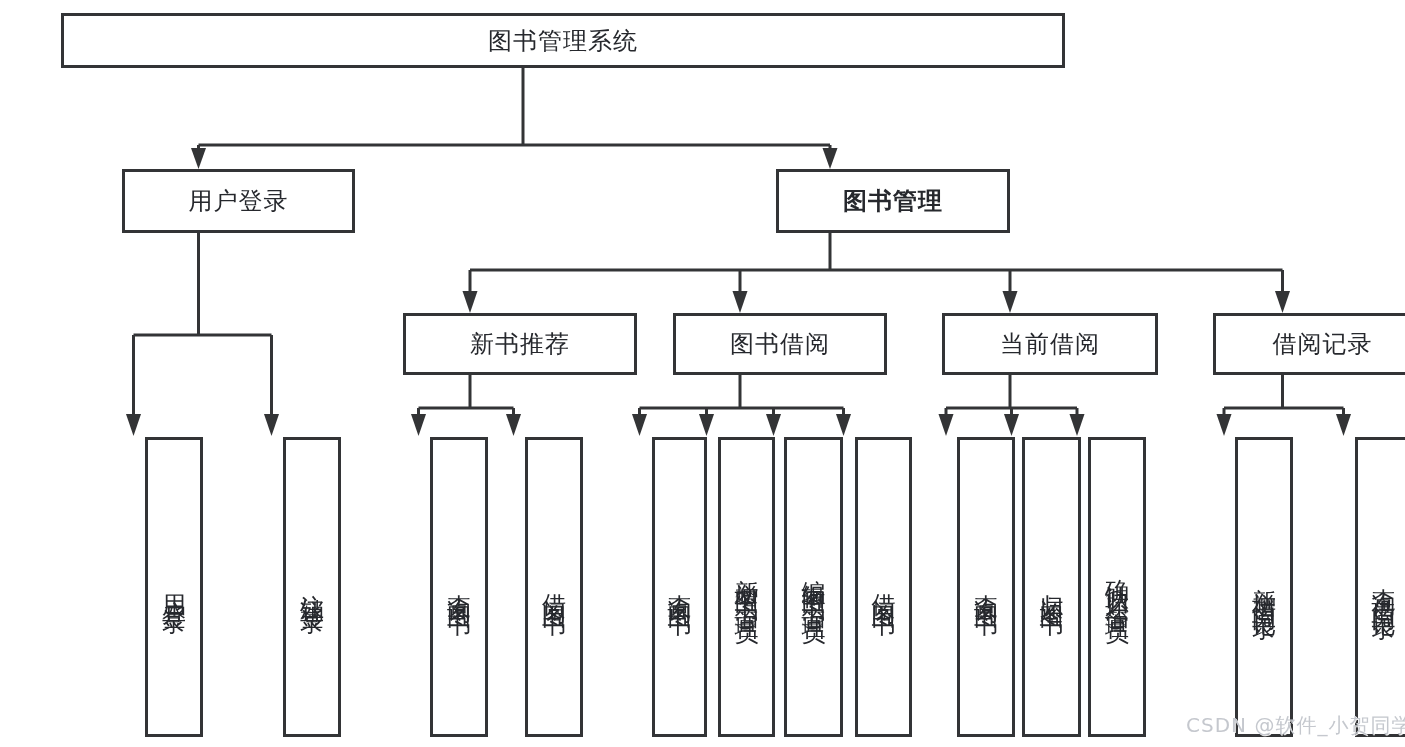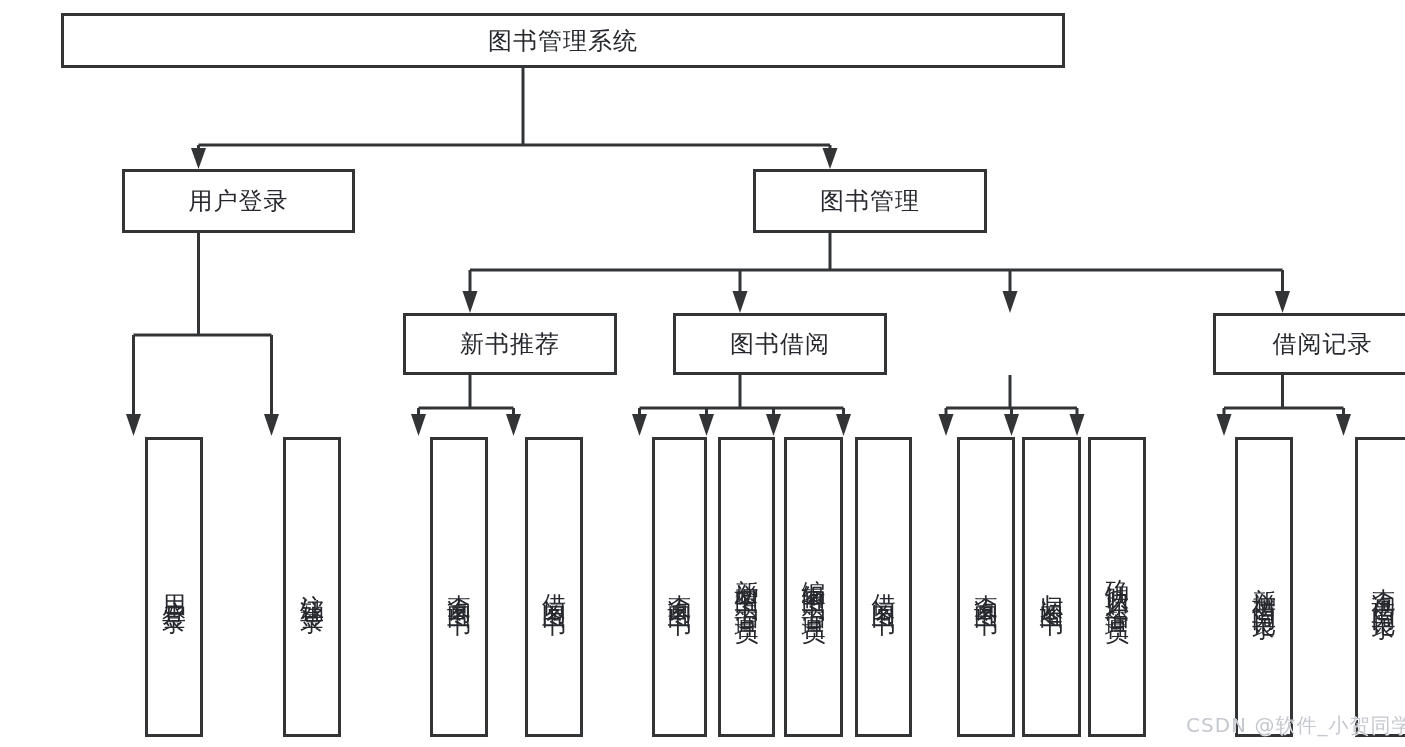--- a/index.html
+++ b/index.html
@@ -127,29 +127,32 @@
     </g>
   </svg>
 
   <div class="box" style="left:21px; top:13px; width:1004px; height:55px;">
     <span>图书管理系统</span>
   </div>
 
   <div class="box" style="left:82px; top:169px; width:233px; height:64px;">
     <span>用户登录</span>
   </div>
-  <div class="box" style="left:713px; top:169px; width:234px; height:64px;">
+  <div class="box" style="left:736px; top:169px; width:234px; height:64px;font-weight:bold;">
     <span>图书管理</span>
   </div>
 
-  <div class="box" style="left:363px; top:313px; width:214px; height:62px;">
+  <div class="box" style="left:363px; top:313px; width:234px; height:62px;">
     <span>新书推荐</span>
   </div>
   <div class="box" style="left:633px; top:313px; width:214px; height:62px;">
     <span>图书借阅</span>
+  </div>
+  <div class="box" style="left:902px; top:313px; width:216px; height:62px;">
+    <span>当前借阅</span>
   </div>
   <div class="box" style="left:1173px; top:313px; width:219px; height:62px;justify-content:center;">
     <span>借阅记录</span>
   </div>
 
   <div class="box leaf" style="left:105px; top:437px; width:58px; height:300px;">
     <span>用户登录</span>
   </div>
   <div class="box leaf" style="left:243px; top:437px; width:58px; height:300px;">
     <span>注销登录</span>

